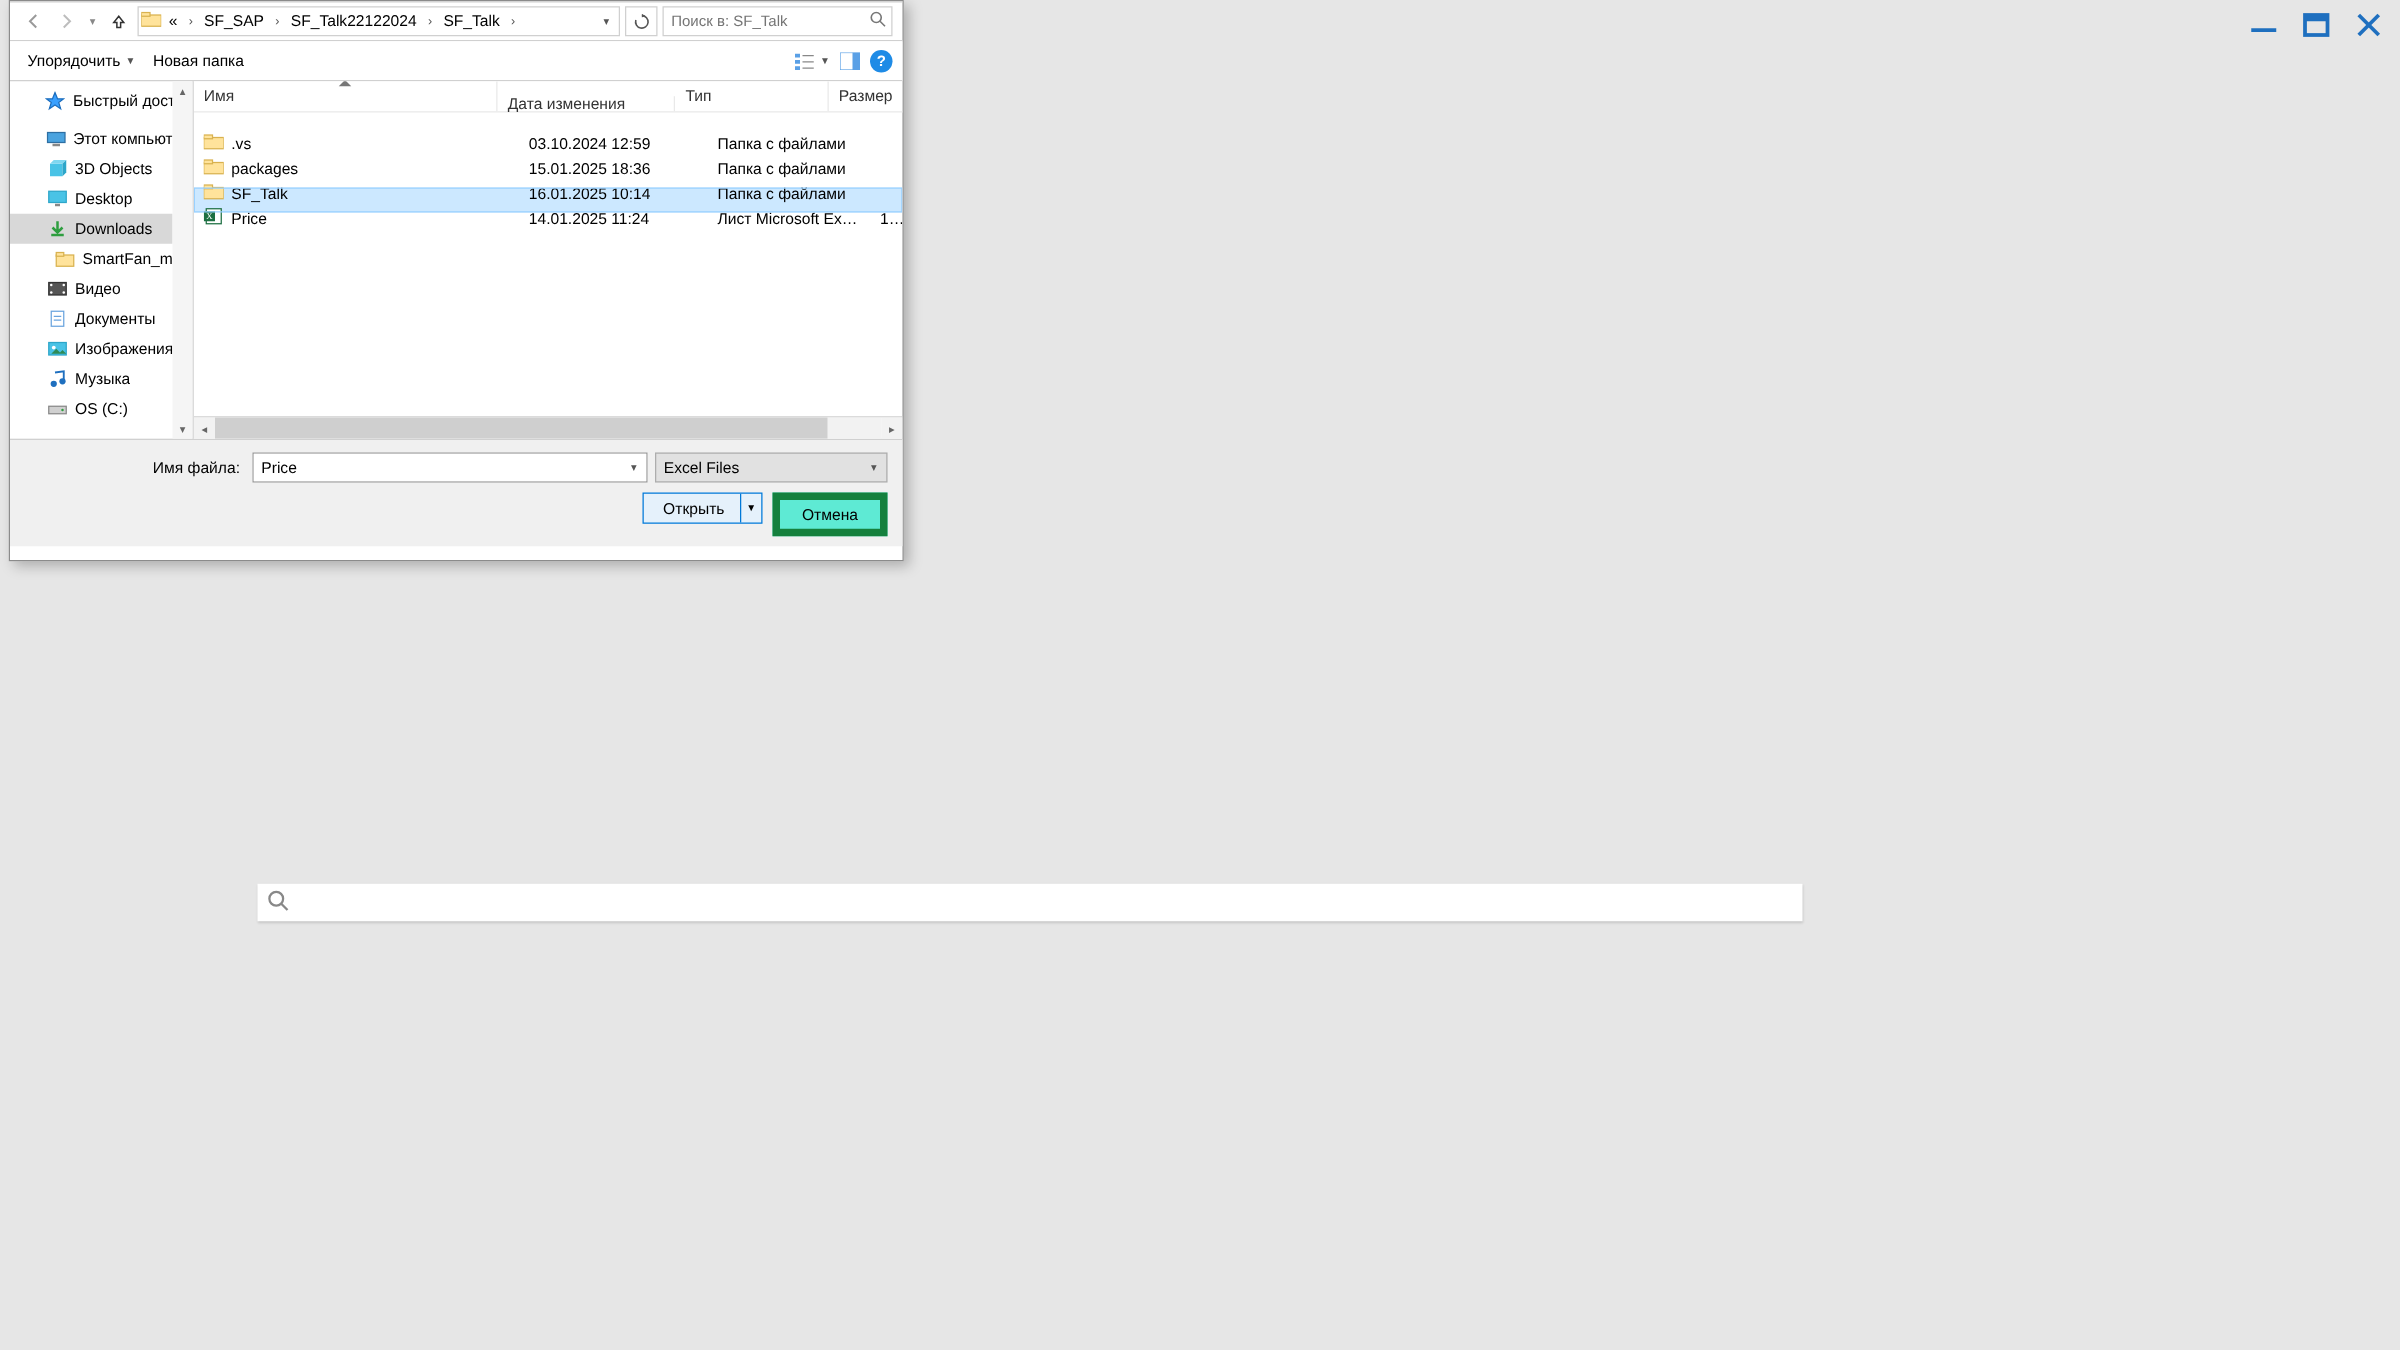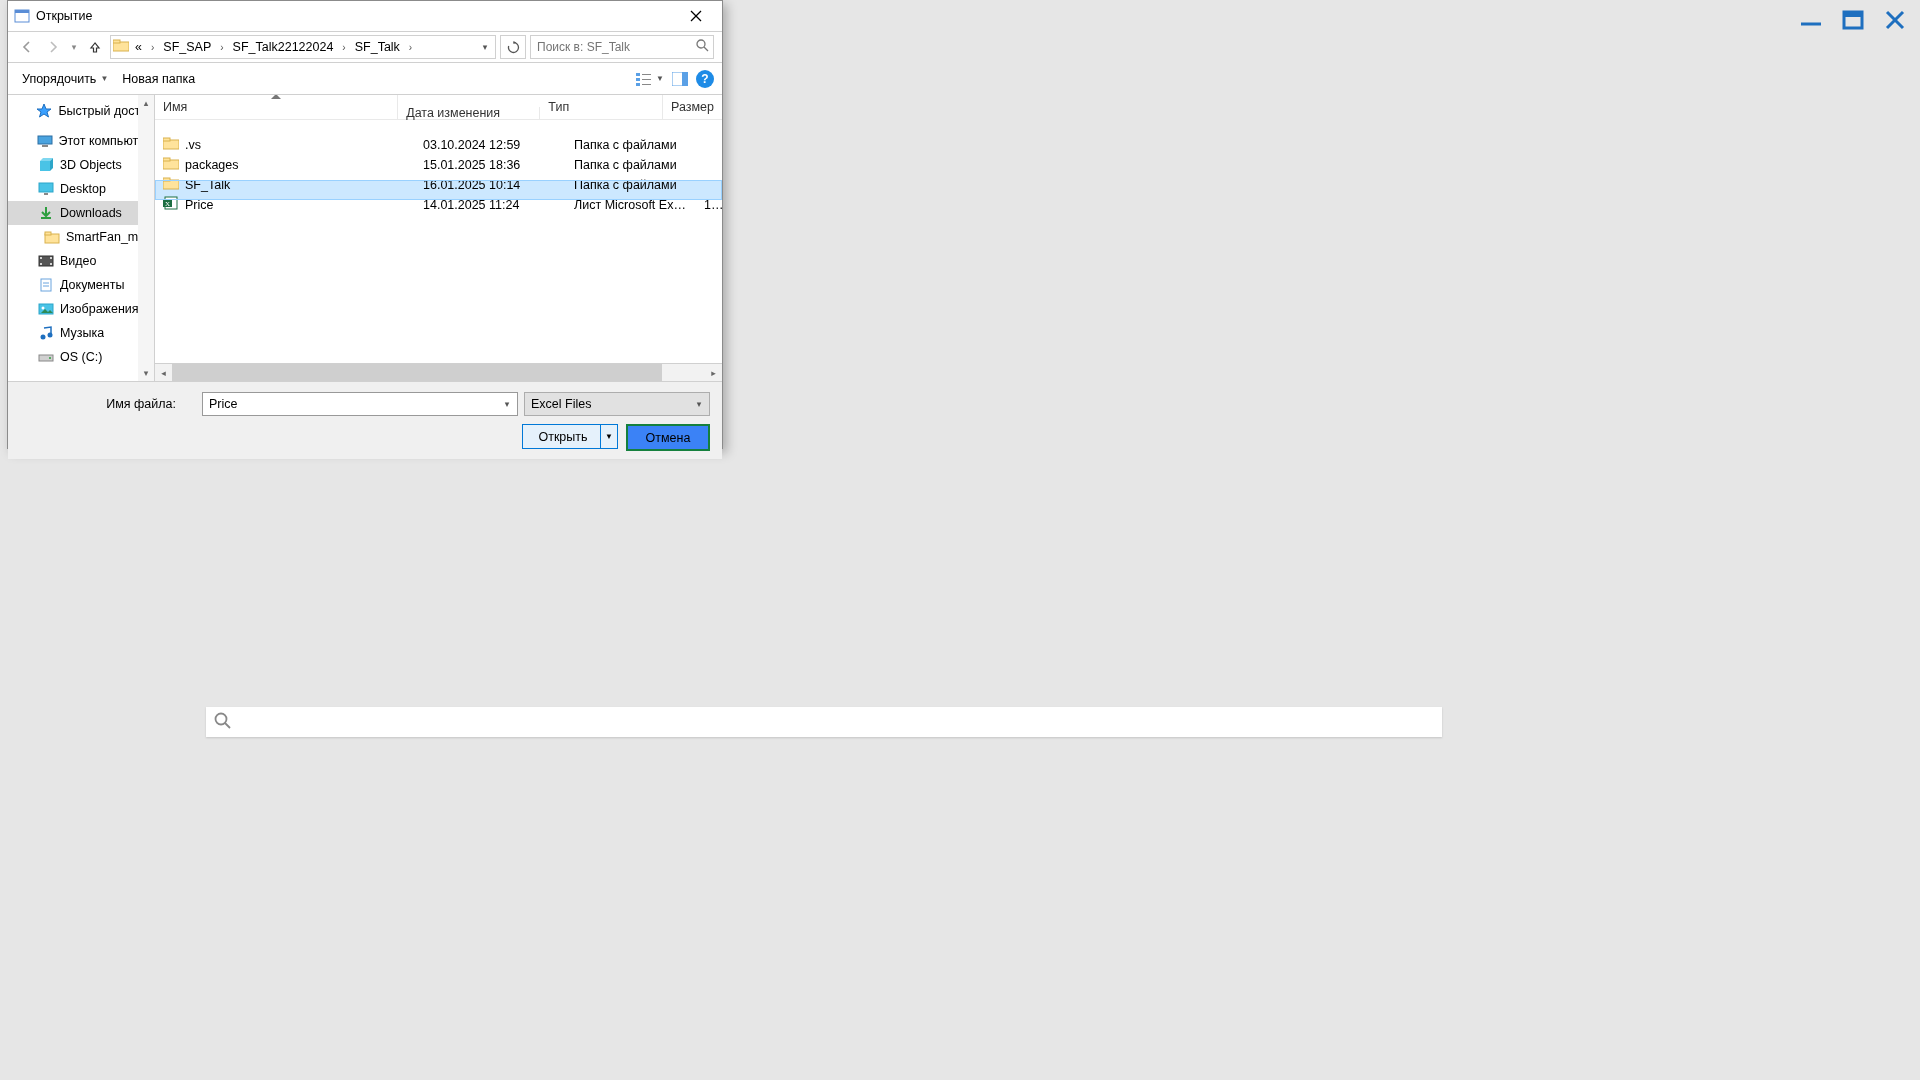--- a/index.html
+++ b/index.html
@@ -70,26 +70,26 @@
   .cell{padding:0 8px;white-space:nowrap;overflow:hidden;text-overflow:ellipsis;margin-top:29px;}
   .cell.name{display:flex;align-items:center;gap:6px;}
   .cell.size{text-align:right;}
   .hscroll{height:17px;display:flex;align-items:center;border-top:1px solid var(--light-border);}
   .hscroll .arr{width:17px;height:17px;background:#f2f2f2;display:flex;align-items:center;justify-content:center;font-size:9px;color:#666;}
   .hscroll .track{flex:1;height:17px;background:#f2f2f2;position:relative;}
   .hscroll .thumb{position:absolute;left:0;top:0;bottom:0;width:92%;background:#cfcfcf;}
   
   .bottom{padding:10px 12px 8px;background:#f0f0f0;border-top:1px solid var(--light-border);}
   .row-b{display:flex;align-items:center;gap:6px;margin-bottom:8px;justify-content:flex-end;}
-  .fn-label{margin-right:20px;color:#000;}
+  .fn-label{margin-right:4px;color:#000;}
   .fn-combo{width:314px;height:22px;border:1px solid #999;background:#fff;display:flex;align-items:center;position:relative;}
   .fn-combo input{border:none;outline:none;width:100%;height:100%;padding:0 20px 0 6px;font-size:12.5px;}
   .combo-dd{position:absolute;right:2px;width:16px;text-align:center;font-size:9px;color:#555;}
   .ft-combo{width:178px;height:22px;border:1px solid #adadad;background:#e1e1e1;display:flex;align-items:center;position:relative;padding-left:6px;}
-  .btn{height:23px;border:2px solid #15803d;background:#3b82f6;display:inline-flex;align-items:center;justify-content:center;}
+  .btn{height:23px;border:6px solid #15803d;background:#5eead4;display:inline-flex;align-items:center;justify-content:center;}
   .btn.primary{border:1px solid #0078d7;background:#e5f1fb;}
   .btn.open{width:80px;position:relative;padding-right:14px;}
   .btn.open .splitdd{position:absolute;right:0;top:0;bottom:0;width:16px;border-left:1px solid #0078d7;display:flex;align-items:center;justify-content:center;font-size:8px;}
   .btn.cancel{width:80px;}
   .btn-row{display:flex;gap:8px;justify-content:flex-end;}
   
   .bigsearch{position:absolute;left:206px;top:707px;width:1228px;height:30px;background:#fff;box-shadow:0 1px 2px rgba(0,0,0,.15);display:flex;align-items:center;padding-left:8px;}
   
   .ico-folder{width:16px;height:13px;}
   .ico-excel{width:16px;height:16px;}
@@ -111,37 +111,20 @@
   </div>
   <div class="app-wc-btn">
     <svg width="20" height="20">
         <line x1="2" y1="2" x2="18" y2="18" stroke="#1e6fbf" stroke-width="3"></line>
         <line x1="18" y1="2" x2="2" y2="18" stroke="#1e6fbf" stroke-width="3"></line>
       </svg>
   </div>
 </div>
 
 <div class="dialog">
-  <div class="titlebar">
-    <div class="title-left">
-      <span class="dlg-icon">
-        <svg width="16" height="16">
-            <rect x="1" y="2" width="14" height="12" fill="#fff" stroke="#5a8dd6"></rect>
-            <rect x="1" y="2" width="14" height="3" fill="#5a8dd6"></rect>
-          </svg>
-      </span>
-      <span>Открытие</span>
-    </div>
-    <div class="title-close">
-      <svg width="12" height="12">
-          <line x1="1" y1="1" x2="11" y2="11" stroke="#000" stroke-width="1.2"></line>
-          <line x1="11" y1="1" x2="1" y2="11" stroke="#000" stroke-width="1.2"></line>
-        </svg>
-    </div>
-  </div>
 
   <div class="navrow">
     <div class="nav-btn">
       <svg width="14" height="14">
           <path d="M9 2 L4 7 L9 12" fill="none" stroke="#9a9a9a" stroke-width="1.6"></path>
         </svg>
     </div>
     <div class="nav-btn">
       <svg width="14" height="14">
           <path d="M5 2 L10 7 L5 12" fill="none" stroke="#bdbdbd" stroke-width="1.6"></path>

